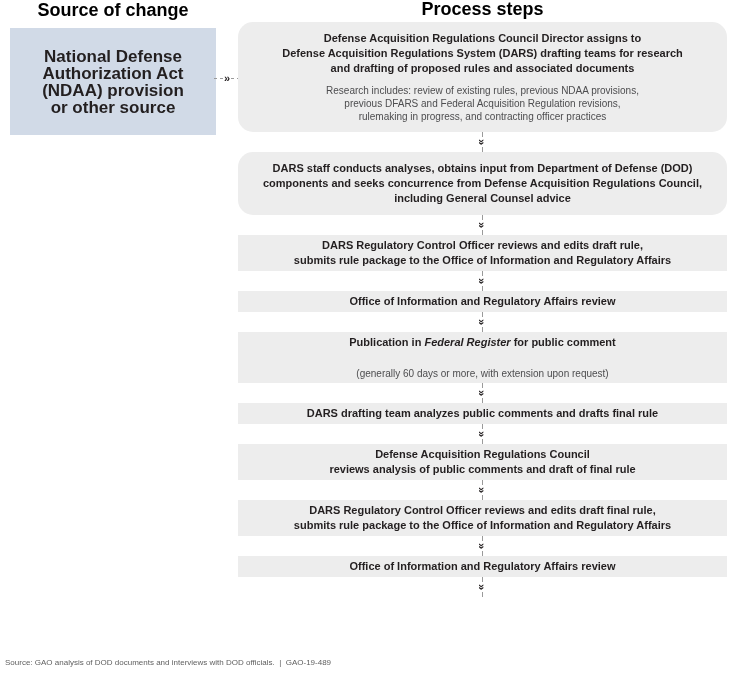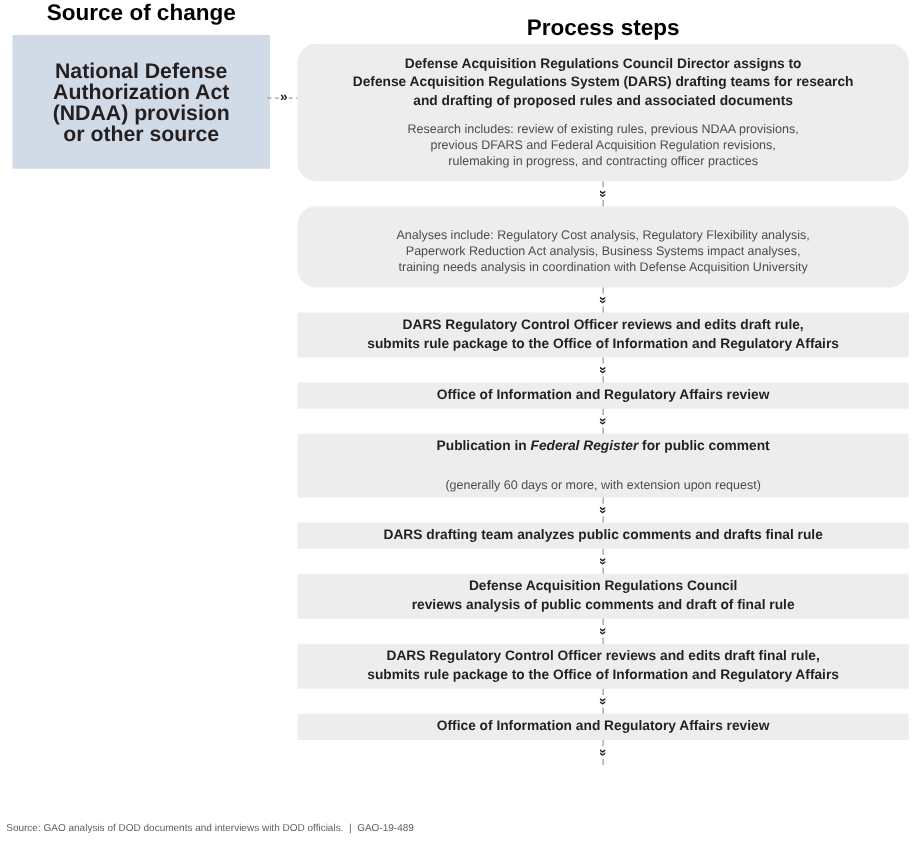--- a/index.html
+++ b/index.html
@@ -33,21 +33,21 @@
   .h-conn {
     position:absolute; left:214px; top:71px; width:26px; height:14px;
     display:flex; align-items:center;
   }
   .hline { flex:1; border-top:1px dashed #9a9a9a; height:0; }
   .chev-r {
     font-weight:bold; font-size:11px; line-height:1;
     color:#231f20; margin:0 1px;
   }
 
-  .process-col { position:absolute; left:238px; top:15px; width:489px; }
+  .process-col { position:absolute; left:238px; top:2px; width:489px; }
   .proc-header { margin-bottom:5px; }
 
   .step {
     background:#ededed; text-align:center; padding:3px 12px;
   }
   .step-lg { padding:9px 12px;border-radius:15px; }
   .step-title {
     font-size:11px; font-weight:bold; line-height:15px;
     color:#231f20; white-space:pre-line;
   }
@@ -104,23 +104,23 @@
 rulemaking in progress, and contracting officer practices</div>
     </div>
 
     <div class="vconn">
       <span class="vline"></span>
       <span class="chev-d">»</span>
       <span class="vline"></span>
     </div>
 
     <div class="step step-lg">
-      <div class="step-sub">Analyses include: Regulatory Cost analysis, Regulatory Flexibility analysis,
-Paperwork Reduction Act analysis, Business Systems impact analyses,
-training needs analysis in coordination with Defense Acquisition University</div>
+      <div class="step-title">DARS staff conducts analyses, obtains input from Department of Defense (DOD)
+components and seeks concurrence from Defense Acquisition Regulations Council,
+including General Counsel advice</div>
     </div>
 
     <div class="vconn">
       <span class="vline"></span>
       <span class="chev-d">»</span>
       <span class="vline"></span>
     </div>
 
     <div class="step">
       <div class="step-title">DARS Regulatory Control Officer reviews and edits draft rule,

